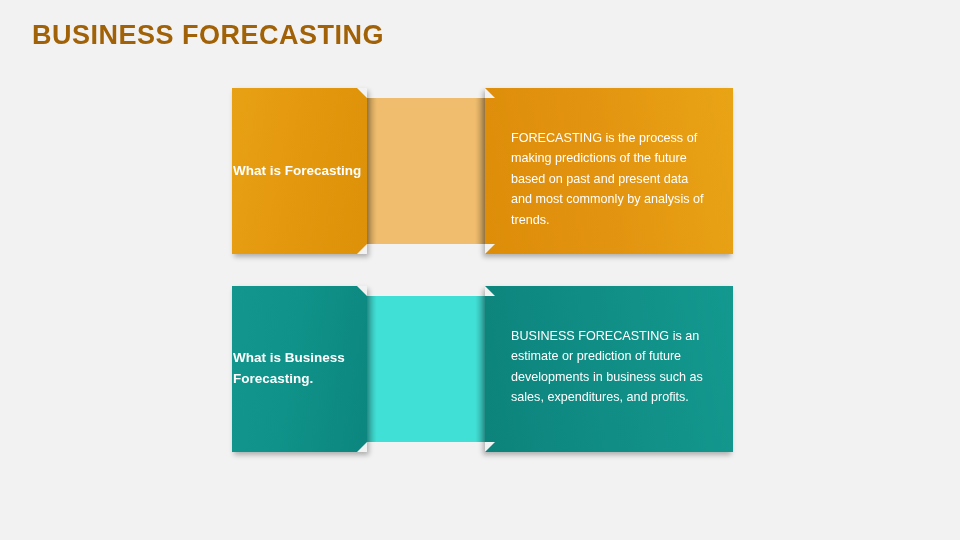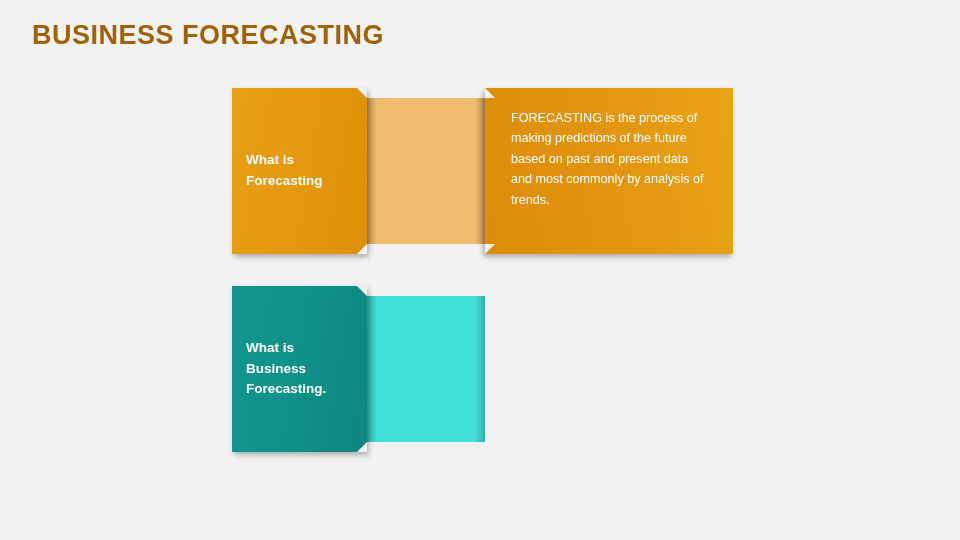--- a/index.html
+++ b/index.html
@@ -39,21 +39,21 @@
   .ribbon-row2 { top: 286px; }
 
   
   .panel-left {
     position: absolute;
     left: 232px;
     top: 0;
     width: 135px;
     height: 166px;
     box-sizing: border-box;
-    padding: 0 14px;
+    padding: 0 1px;
     display: flex;
     align-items: center;
     z-index: 3;
   }
   .panel-left .label {
     font-size: 13.5px;
     font-weight: bold;
     line-height: 1.55;
     color: #ffffff;
   }
@@ -69,21 +69,21 @@
   }
 
   
   .panel-right {
     position: absolute;
     left: 485px;
     top: 0;
     width: 248px;
     height: 166px;
     box-sizing: border-box;
-    padding: 20px 26px 0 26px;
+    padding: 40px 26px 0 26px;
     z-index: 3;
   }
   .panel-right .body {
     font-size: 12.6px;
     line-height: 1.62;
     color: #ffffff;
   }
 
   
   .orange .panel-left {
@@ -170,20 +170,23 @@
 
   <div class="ribbon ribbon-row2 teal" style="left:0;right:0;">
     <div class="panel-center"></div>
     <div class="fold fold-left"></div>
     <div class="fold fold-right"></div>
 
     <div class="panel-left">
       <div class="label">What is Business Forecasting.</div>
     </div>
 
+    <div class="panel-right">
+      <div class="body">BUSINESS FORECASTING is an estimate or prediction of future developments in business such as sales, expenditures, and profits.</div>
+    </div>
 
     <div class="cut cut-a"></div>
     <div class="cut cut-b"></div>
     <div class="cut cut-c"></div>
     <div class="cut cut-d"></div>
   </div>
 
 </div>
 
 </body></html>

